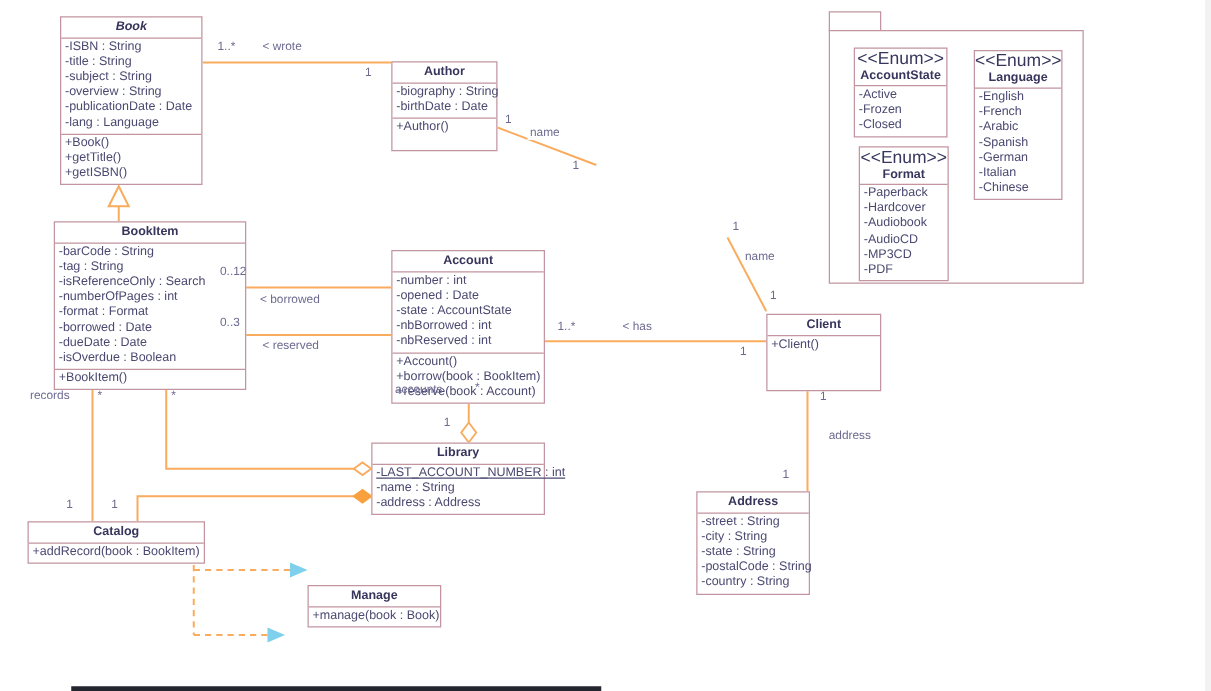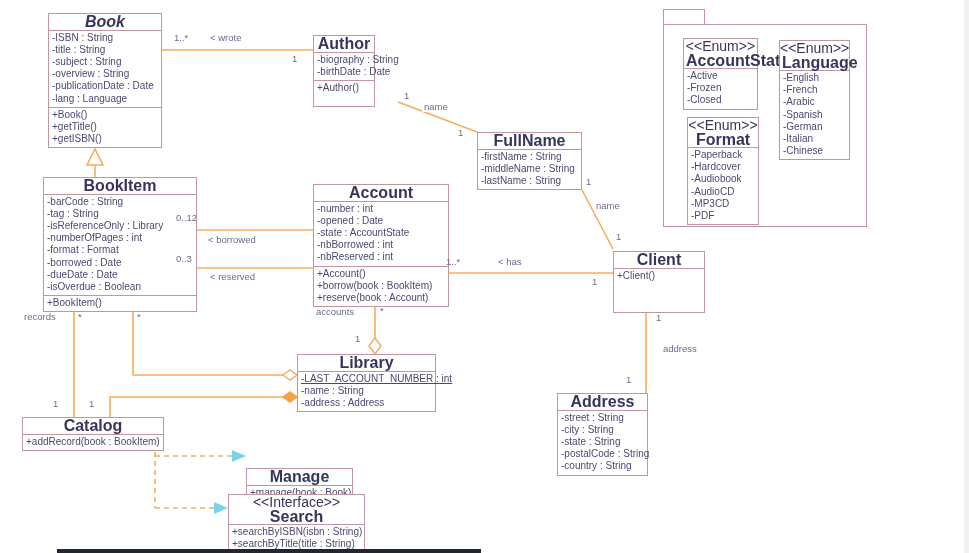--- a/index.html
+++ b/index.html
@@ -6,21 +6,21 @@
   #canvas{
     position:relative;width:969px;height:553px;background:#ffffff;
     font-family:"Liberation Sans", sans-serif;overflow:hidden;
   }
   svg.wires{position:absolute;left:0;top:0;width:969px;height:553px;pointer-events:none;}
   .uml-class{
     position:absolute;background:#ffffff;border:1.5px solid #c295a0;
     box-sizing:border-box;color:#4b4971;
   }
   .uml-title{
-    font-size:16px;font-weight:bold;text-align:center;color:#37355c;
+    font-size:10px;font-weight:bold;text-align:center;color:#37355c;
     padding:2px 2px 1px 2px;line-height:12.5px;white-space:nowrap;
   }
   .uml-title.abstract{font-style:italic;}
   .uml-stereo{
     font-size:14px;text-align:center;color:#37355c;padding-top:1px;line-height:12.5px;
   }
   .uml-compartment{
     border-top:1.5px solid #c295a0;padding:1px 3px 2px 3px;
   }
   .member{
@@ -125,58 +125,50 @@
         <div class="member">-publicationDate : Date</div>
         <div class="member">-lang : Language</div>
       </div>
     <div class="uml-compartment">
         <div class="member">+Book()</div>
         <div class="member">+getTitle()</div>
         <div class="member">+getISBN()</div>
       </div>
   </div>
 
-  <div class="uml-class" style="left:313px;top:35px;width:62px">
+  <div class="uml-class" style="left:313px;top:49px;width:85px">
     <div class="uml-title">Author</div>
     <div class="uml-compartment">
         <div class="member">-biography : String</div>
         <div class="member">-birthDate : Date</div>
       </div>
     <div class="uml-compartment" style="min-height:22px">
         <div class="member">+Author()</div>
       </div>
   </div>
 
-  <div class="uml-class" style="left:477px;top:132px;width:105px">
-    <div class="uml-title">FullName</div>
-    <div class="uml-compartment">
-        <div class="member">-firstName : String</div>
-        <div class="member">-middleName : String</div>
-        <div class="member">-lastName : String</div>
-      </div>
-  </div>
 
   <div class="uml-class" style="left:43px;top:177px;width:154px">
     <div class="uml-title">BookItem</div>
     <div class="uml-compartment">
         <div class="member">-barCode : String</div>
         <div class="member">-tag : String</div>
-        <div class="member">-isReferenceOnly : Library</div>
+        <div class="member">-isReferenceOnly : Search</div>
         <div class="member">-numberOfPages : int</div>
         <div class="member">-format : Format</div>
         <div class="member">-borrowed : Date</div>
         <div class="member">-dueDate : Date</div>
         <div class="member">-isOverdue : Boolean</div>
       </div>
     <div class="uml-compartment">
         <div class="member">+BookItem()</div>
       </div>
   </div>
 
-  <div class="uml-class" style="left:313px;top:184px;width:136px">
+  <div class="uml-class" style="left:313px;top:200px;width:123px">
     <div class="uml-title">Account</div>
     <div class="uml-compartment">
         <div class="member">-number : int</div>
         <div class="member">-opened : Date</div>
         <div class="member">-state : AccountState</div>
         <div class="member">-nbBorrowed : int</div>
         <div class="member">-nbReserved : int</div>
       </div>
     <div class="uml-compartment">
         <div class="member">+Account()</div>
@@ -212,28 +204,20 @@
       </div>
   </div>
 
   <div class="uml-class" style="left:246px;top:468px;width:107px">
     <div class="uml-title">Manage</div>
     <div class="uml-compartment">
         <div class="member">+manage(book : Book)</div>
       </div>
   </div>
 
-  <div class="uml-class" style="left:228px;top:494px;width:137px">
-    <div class="uml-stereo">&lt;&lt;Interface&gt;&gt;</div>
-    <div class="uml-title">Search</div>
-    <div class="uml-compartment">
-        <div class="member">+searchByISBN(isbn : String)</div>
-        <div class="member">+searchByTitle(title : String)</div>
-      </div>
-  </div>
 
   <div class="uml-class" style="left:557px;top:393px;width:91px">
     <div class="uml-title">Address</div>
     <div class="uml-compartment">
         <div class="member">-street : String</div>
         <div class="member">-city : String</div>
         <div class="member">-state : String</div>
         <div class="member">-postalCode : String</div>
         <div class="member">-country : String</div>
       </div>

